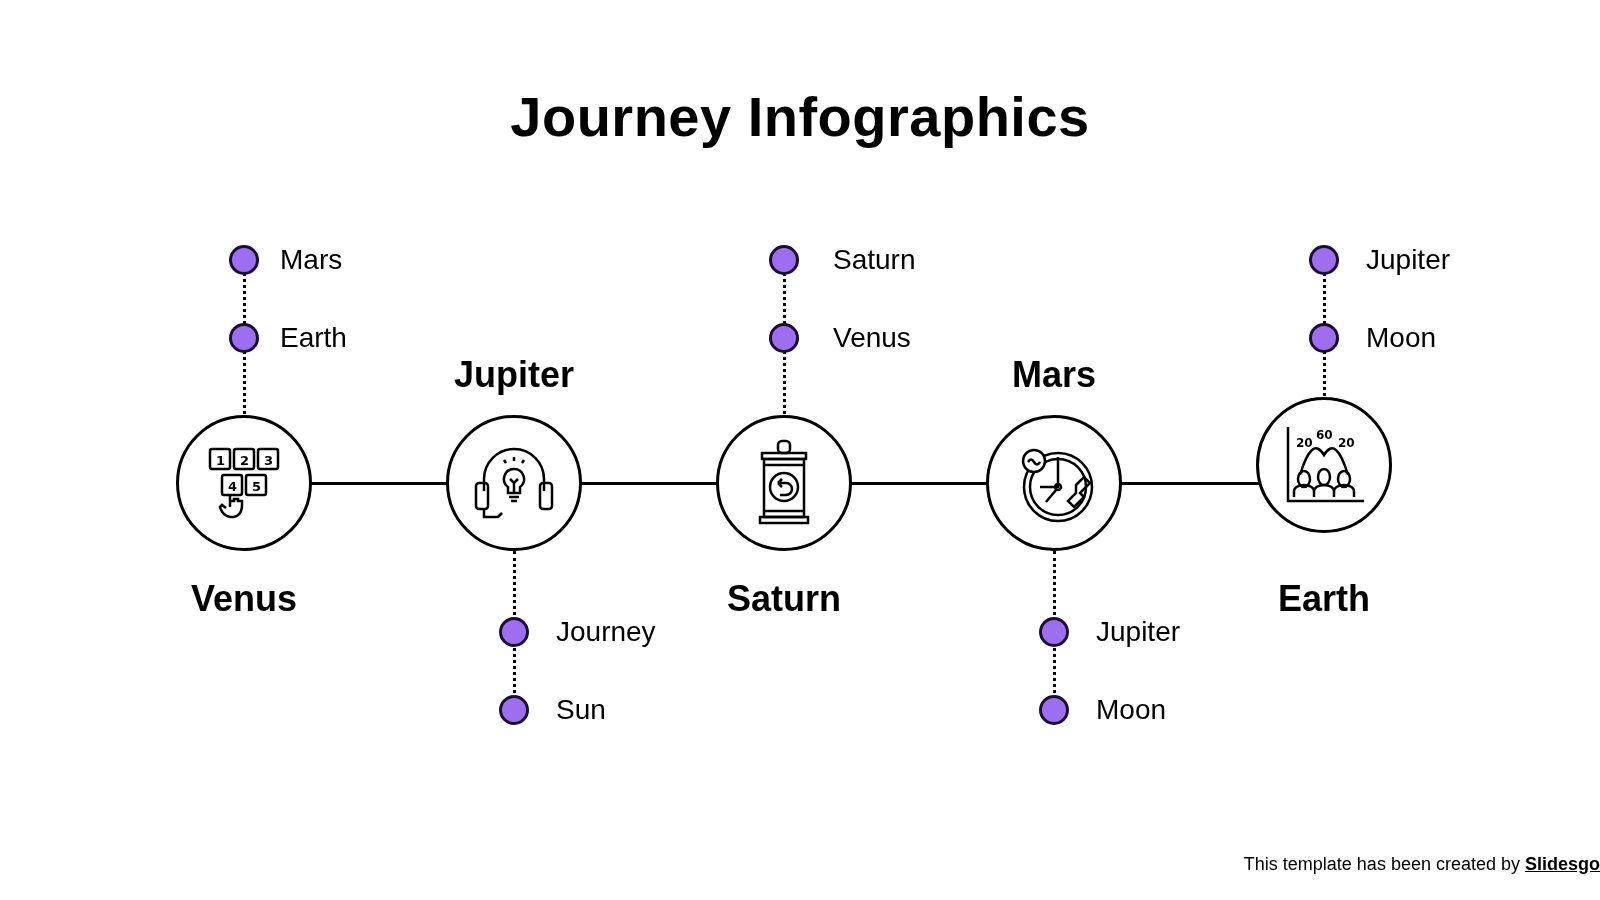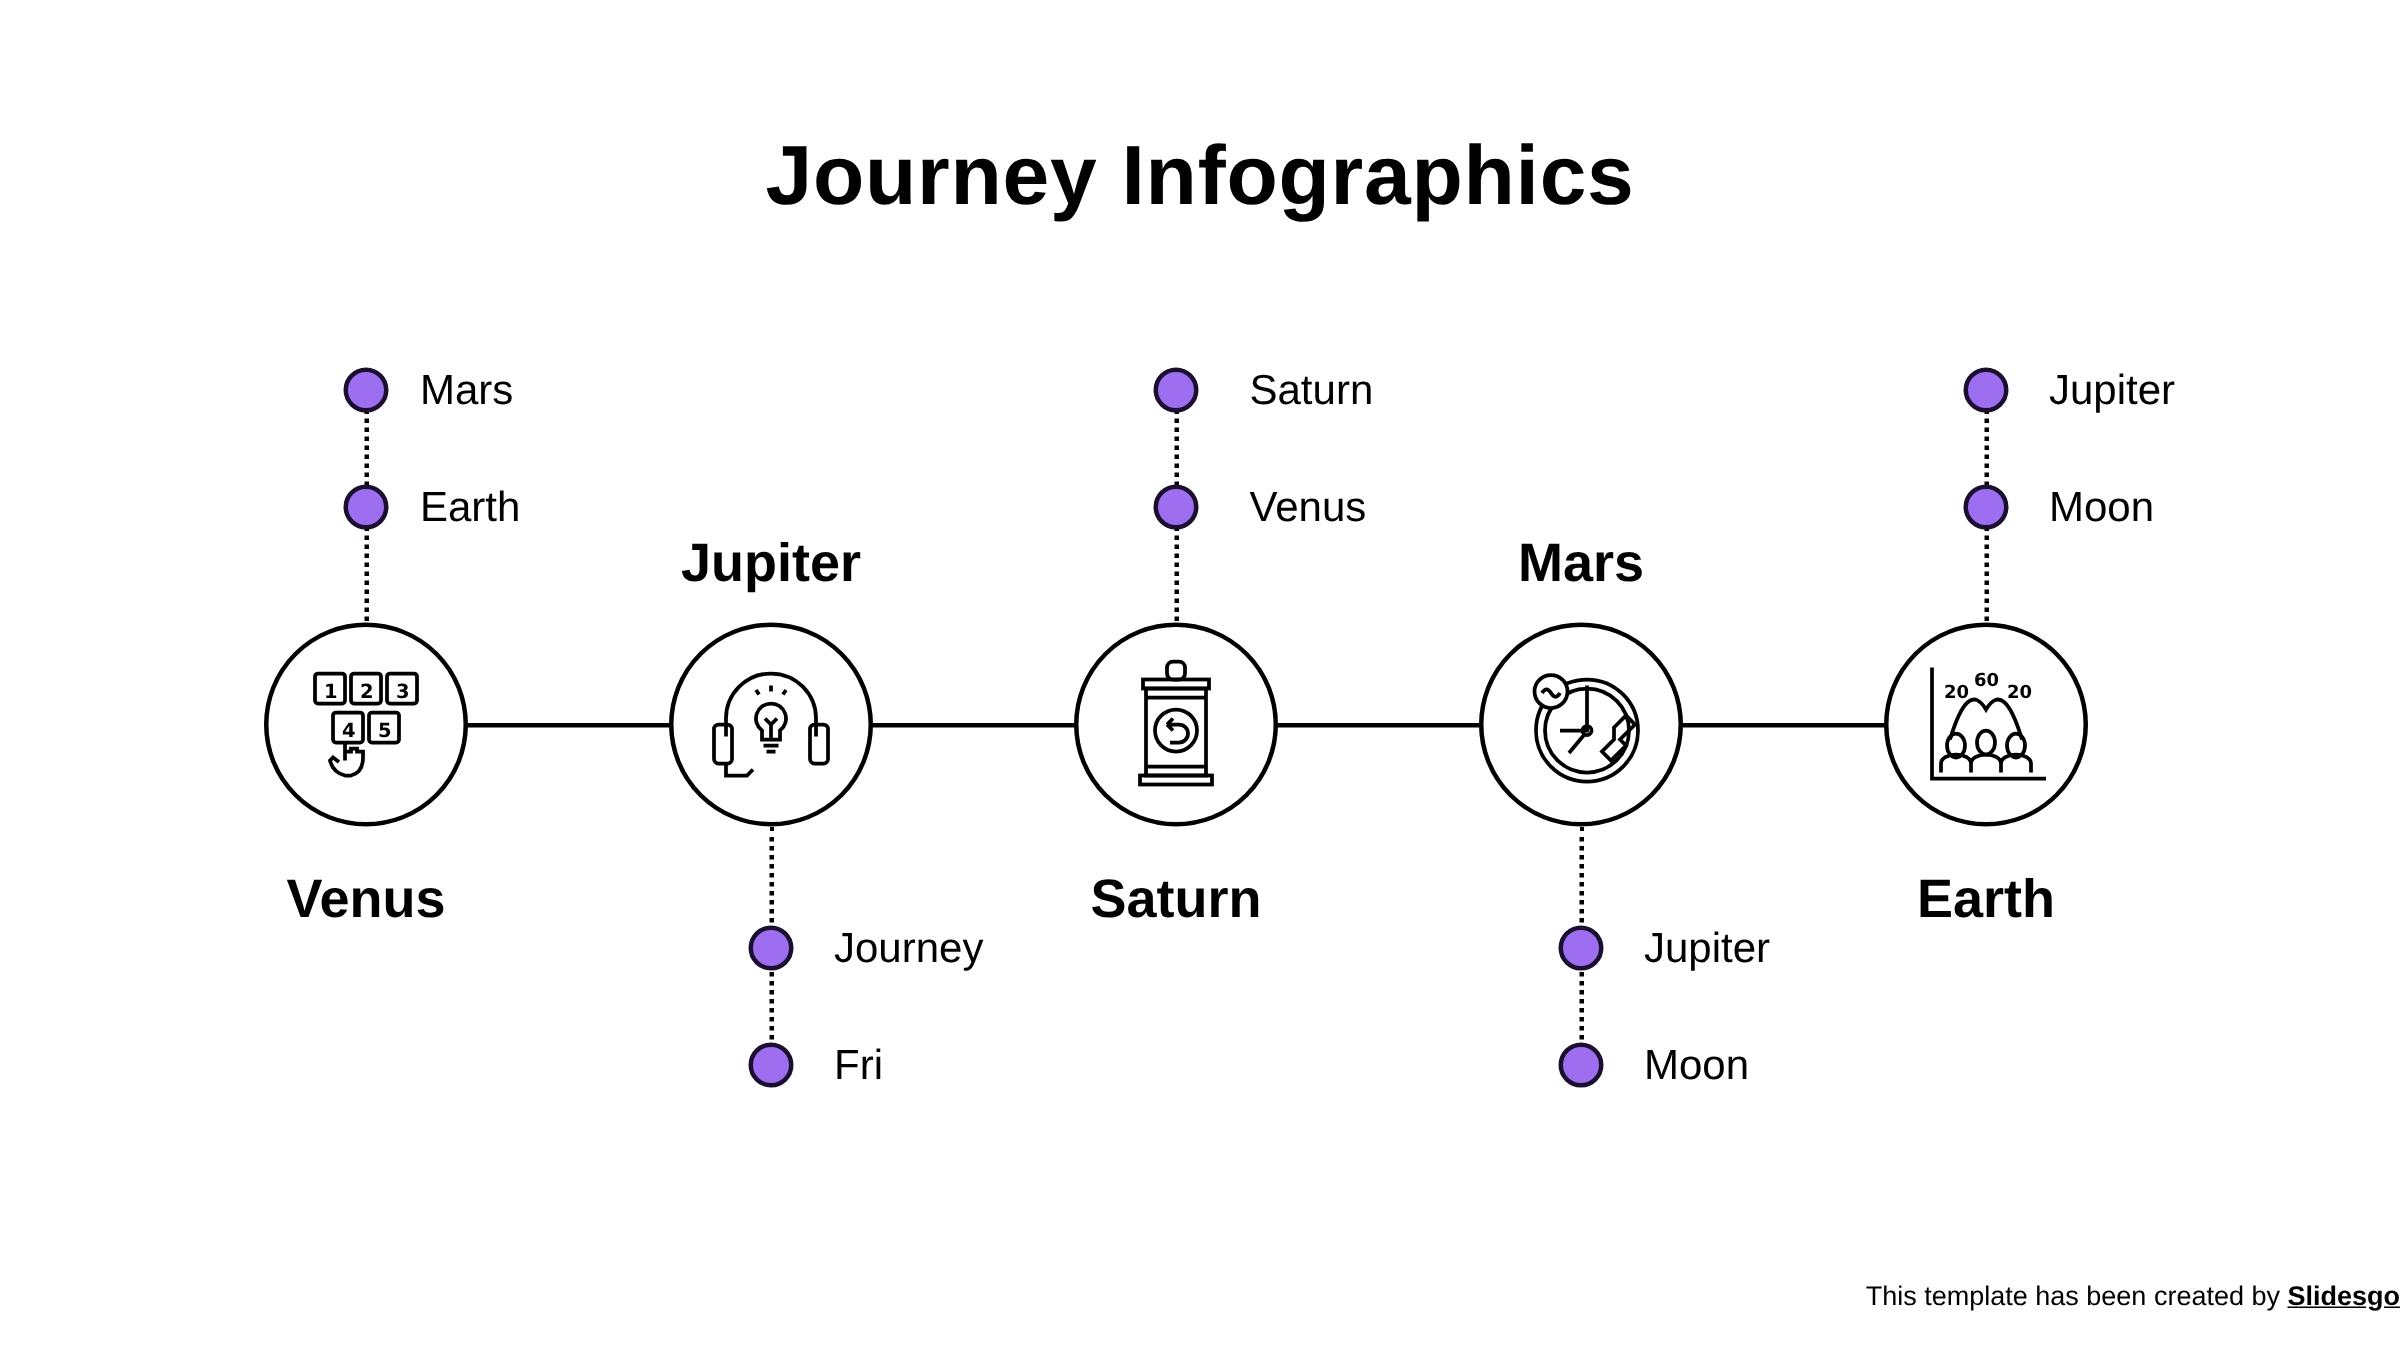--- a/index.html
+++ b/index.html
@@ -53,21 +53,21 @@
     <path d="M18 74 v8 h14 l4 -4"></path>
     <path d="M48 34 a10 10 0 0 1 6 18 v6 h-12 v-6 a10 10 0 0 1 6 -18z"></path>
     <path d="M43 62 h10 M45 66 h6 M44 44 l4 4 l4 -4 M48 48 v10"></path>
     <path d="M48 22 v4 M38 25 l2 3 M58 25 l-2 3"></path>
   </svg>
 </div>
 <div class="vdots" style="left:513px;top:551px;height:160px;"></div>
 <div class="dot" style="left:499px;top:617px;"></div>
 <div class="sub" style="left:556px;top:617px;">Journey</div>
 <div class="dot" style="left:499px;top:695px;"></div>
-<div class="sub" style="left:556px;top:695px;">Fri</div>
+<div class="sub" style="left:556px;top:695px;">Sun</div>
 
 <div class="vdots" style="left:783px;top:262px;height:152px;"></div>
 <div class="dot" style="left:769px;top:245px;"></div>
 <div class="sub" style="left:833px;top:245px;">Saturn</div>
 <div class="dot" style="left:769px;top:323px;"></div>
 <div class="sub" style="left:833px;top:323px;">Venus</div>
 <div class="node" style="left:716px;top:415px;">
   <svg viewBox="0 0 96 96" fill="none" stroke="#000" stroke-width="2.5">
     <rect x="42" y="6" width="12" height="12" rx="4"></rect>
     <rect x="26" y="18" width="44" height="6"></rect>
@@ -97,21 +97,21 @@
 <div class="dot" style="left:1039px;top:617px;"></div>
 <div class="sub" style="left:1096px;top:617px;">Jupiter</div>
 <div class="dot" style="left:1039px;top:695px;"></div>
 <div class="sub" style="left:1096px;top:695px;">Moon</div>
 
 <div class="vdots" style="left:1323px;top:262px;height:152px;"></div>
 <div class="dot" style="left:1309px;top:245px;"></div>
 <div class="sub" style="left:1366px;top:245px;">Jupiter</div>
 <div class="dot" style="left:1309px;top:323px;"></div>
 <div class="sub" style="left:1366px;top:323px;">Moon</div>
-<div class="node" style="left:1256px;top:415px;">
+<div class="node" style="left:1256px;top:397px;">
   <svg viewBox="0 0 96 96" fill="none" stroke="#000" stroke-width="2.5">
     <path d="M12 10 V84 H88"></path>
     <text x="20" y="30" font-size="12" font-family="DejaVu Sans,sans-serif" fill="#000" stroke="none" font-weight="700">20</text>
     <text x="40" y="22" font-size="12" font-family="DejaVu Sans,sans-serif" fill="#000" stroke="none" font-weight="700">60</text>
     <text x="62" y="30" font-size="12" font-family="DejaVu Sans,sans-serif" fill="#000" stroke="none" font-weight="700">20</text>
     <path d="M24 58 q12 -40 24 -20 q12 -20 24 20"></path>
     <ellipse cx="28" cy="62" rx="6" ry="8"></ellipse>
       <ellipse cx="48" cy="60" rx="6" ry="8"></ellipse>
       <ellipse cx="68" cy="62" rx="6" ry="8"></ellipse>
     <path d="M18 80 v-6 a10 6 0 0 1 20 0 v6 M38 80 v-6 a10 6 0 0 1 20 0 v6 M58 80 v-6 a10 6 0 0 1 20 0 v6"></path>

